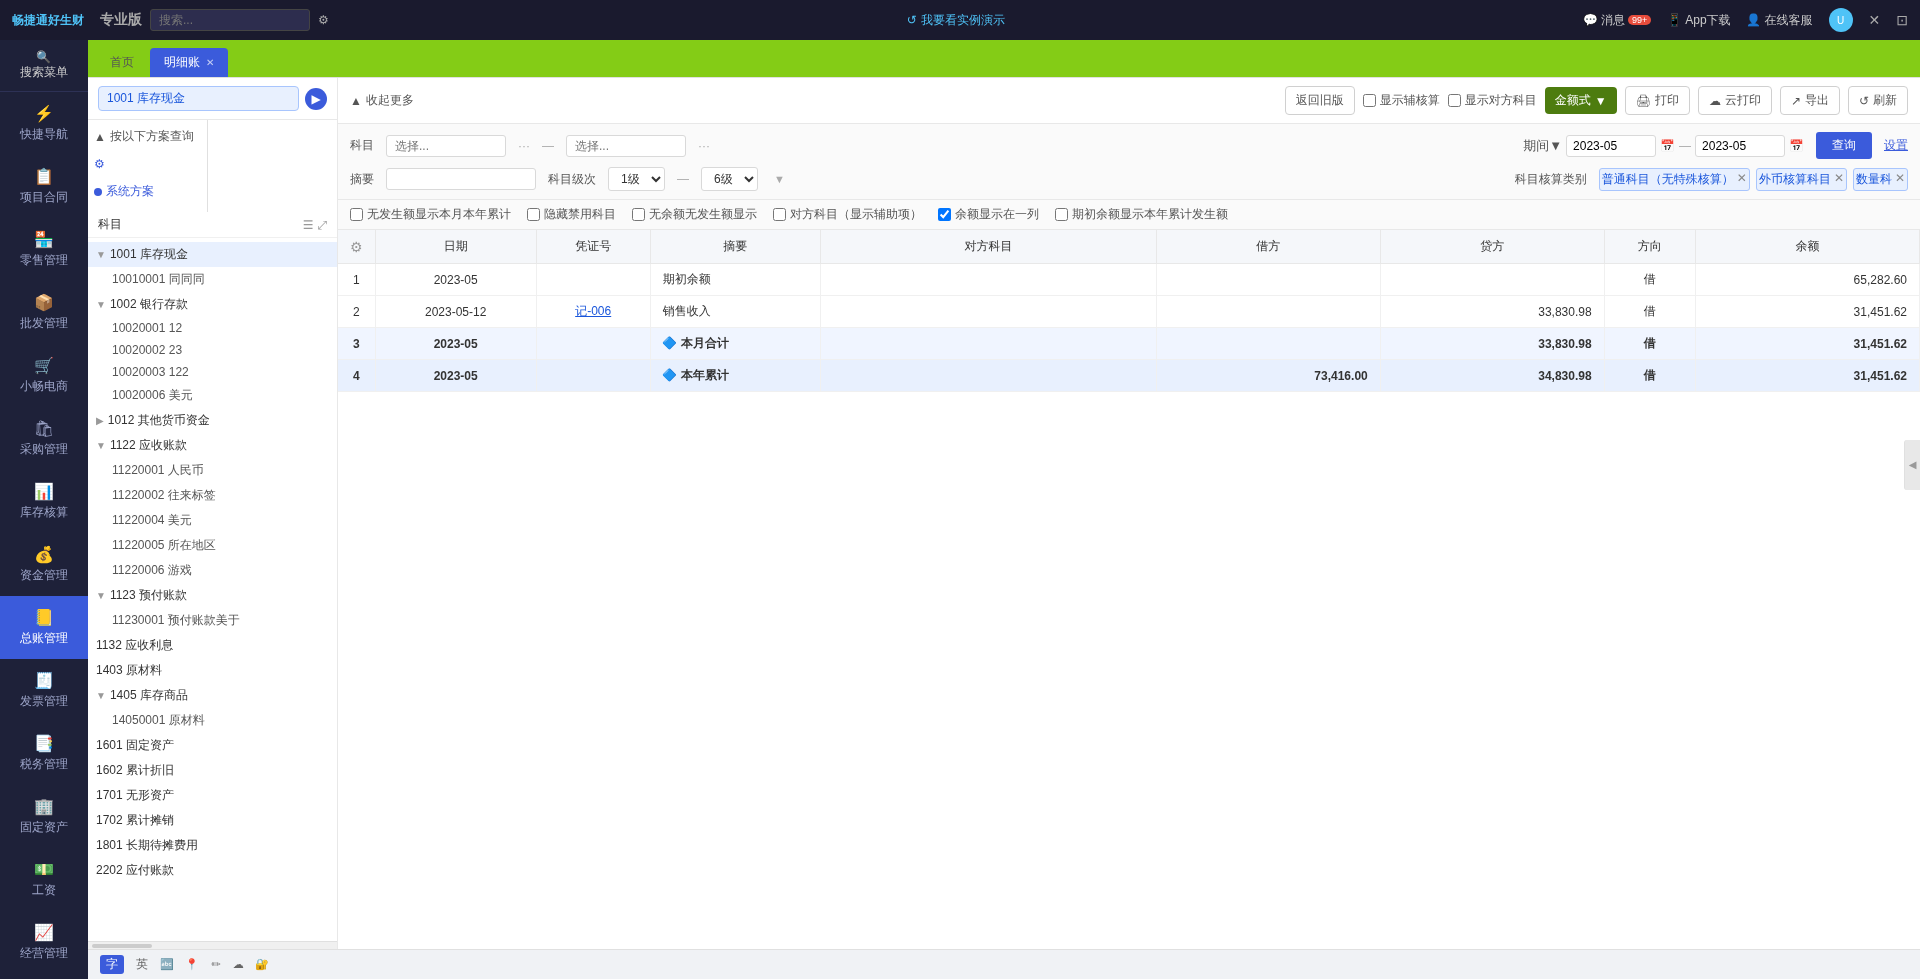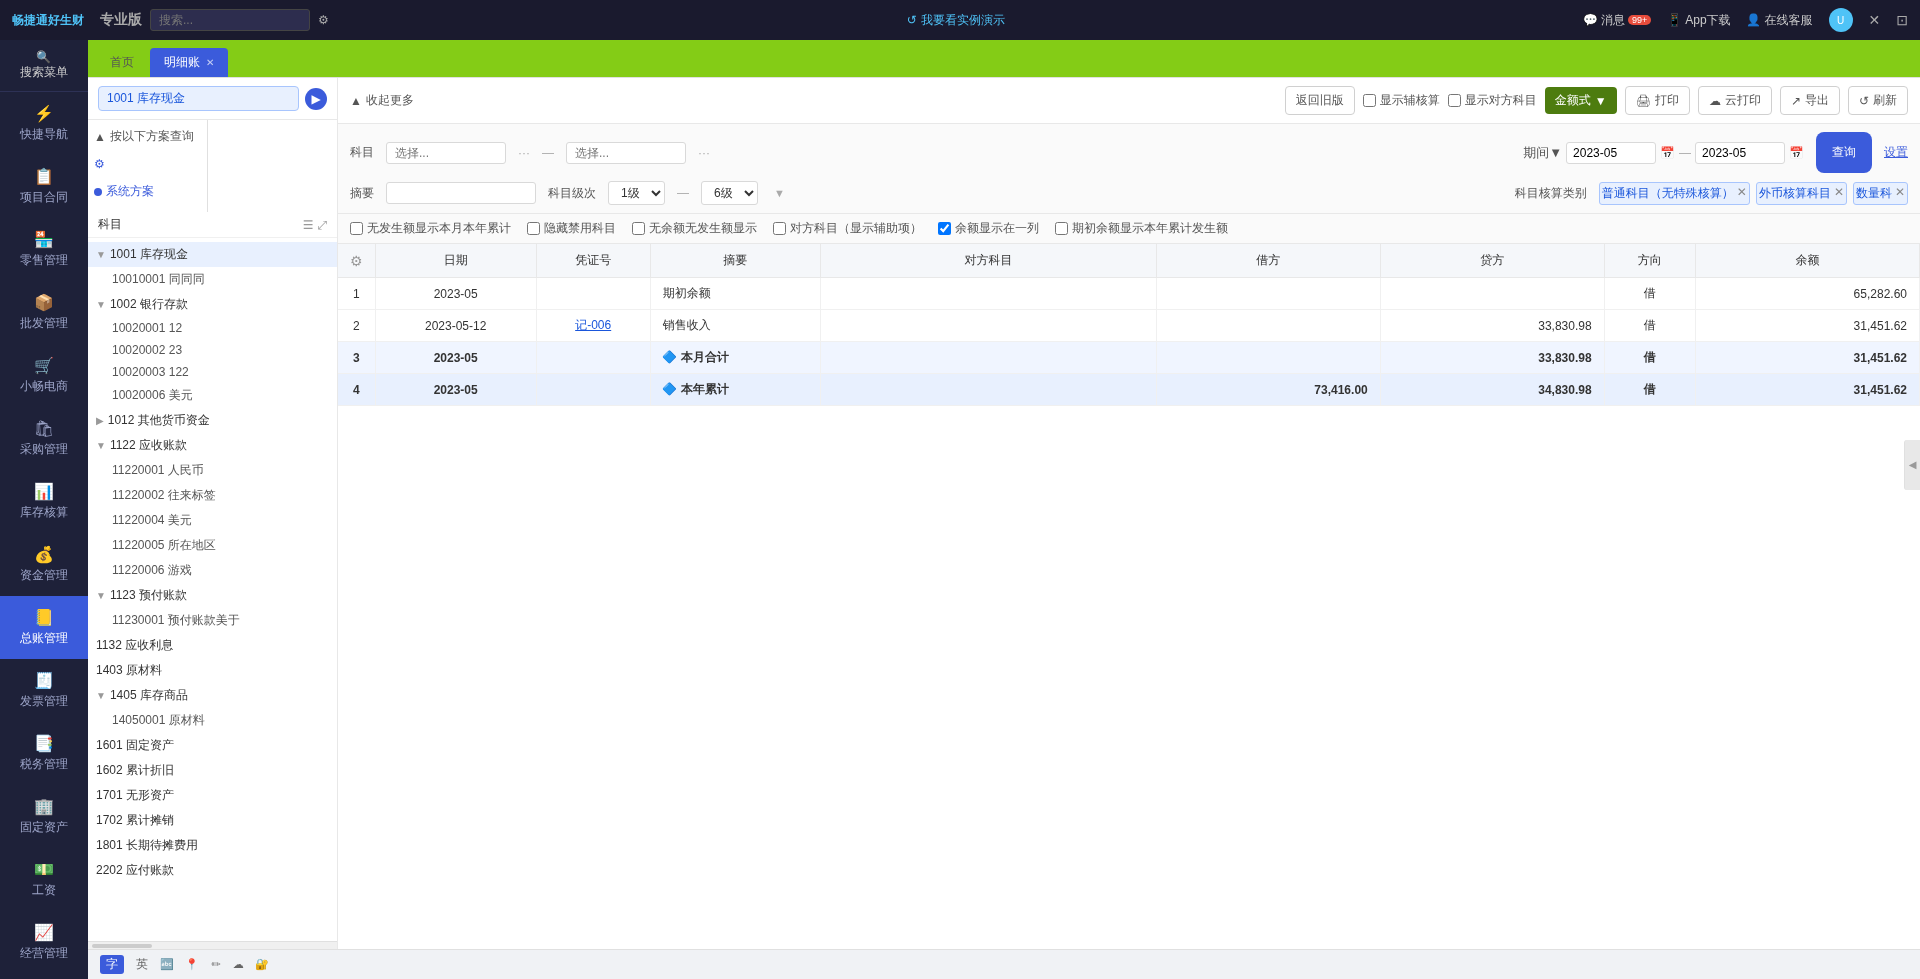--- a/index.html
+++ b/index.html
@@ -75,21 +75,21 @@
     
     .filter-area { padding: 8px 12px; border-bottom: 1px solid #e8e8e8; display: flex; flex-direction: column; gap: 8px; flex-shrink: 0; background: #fafafa; }
     .filter-row { display: flex; align-items: center; gap: 12px; }
     .filter-label { color: #555; font-size: 12px; white-space: nowrap; }
     .filter-input { border: 1px solid #d9d9d9; border-radius: 3px; padding: 3px 8px; font-size: 12px; color: #333; min-width: 120px; outline: none; }
     .filter-select { border: 1px solid #d9d9d9; border-radius: 3px; padding: 3px 8px; font-size: 12px; color: #333; background: white; outline: none; }
     .period-selector { display: flex; align-items: center; gap: 4px; }
     .filter-tags { display: flex; align-items: center; gap: 6px; flex-wrap: wrap; }
     .filter-tag { background: #e8f0fe; color: #1a56db; border: 1px solid #a8c5fd; border-radius: 3px; padding: 2px 2px; font-size: 11px; display: flex; align-items: flex-start; gap: 3px; cursor: pointer; }
     .filter-tag .close { color: #888; cursor: pointer; }
-    .query-btn { background: #3b5bdb; color: white; border: none; border-radius: 8px; padding: 12px 16px; cursor: pointer; font-size: 12px; }
+    .query-btn { background: #3b5bdb; color: white; border: none; border-radius: 3px; padding: 5px 16px; cursor: pointer; font-size: 12px; }
     .settings-link { color: #3b5bdb; cursor: pointer; font-size: 12px; text-decoration: underline; }
     .filter-side-header { display: flex; align-items: center; gap: 4px; font-size: 12px; color: #555; margin-bottom: 8px; cursor: pointer; }
     .filter-option { display: flex; align-items: center; gap: 4px; padding: 4px 0; color: #555; cursor: pointer; font-size: 12px; }
     .filter-option-active { color: #3b5bdb; }
     .option-dot { width: 8px; height: 8px; border-radius: 50%; background: #3b5bdb; }
 
     
     .table-container { flex: 1; overflow: auto; }
     table { width: 100%; border-collapse: collapse; }
     table th { background: #f5f7fa; color: #333; font-weight: 500; padding: 8px 12px; text-align: center; border-bottom: 1px solid #e8e8e8; border-right: 1px solid #e8e8e8; font-size: 12px; white-space: nowrap; }

